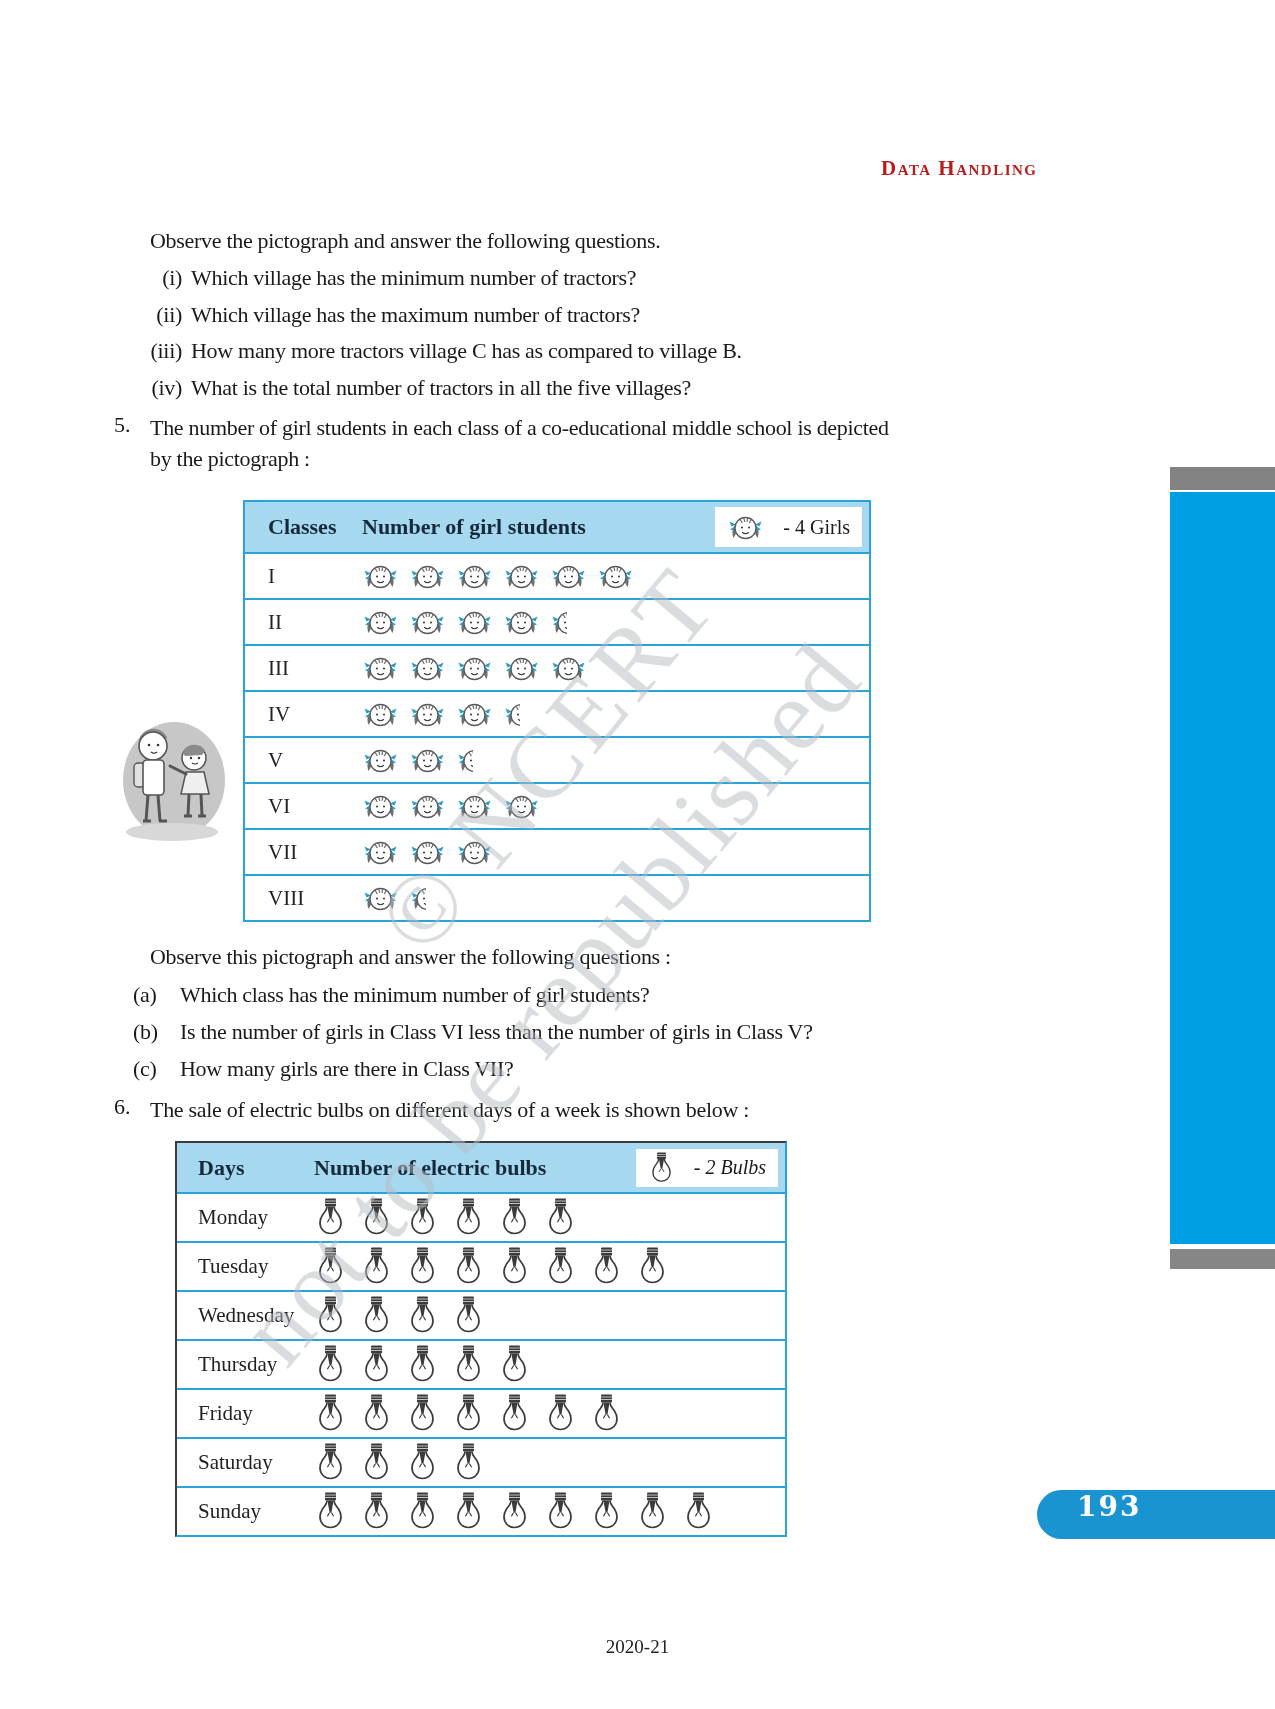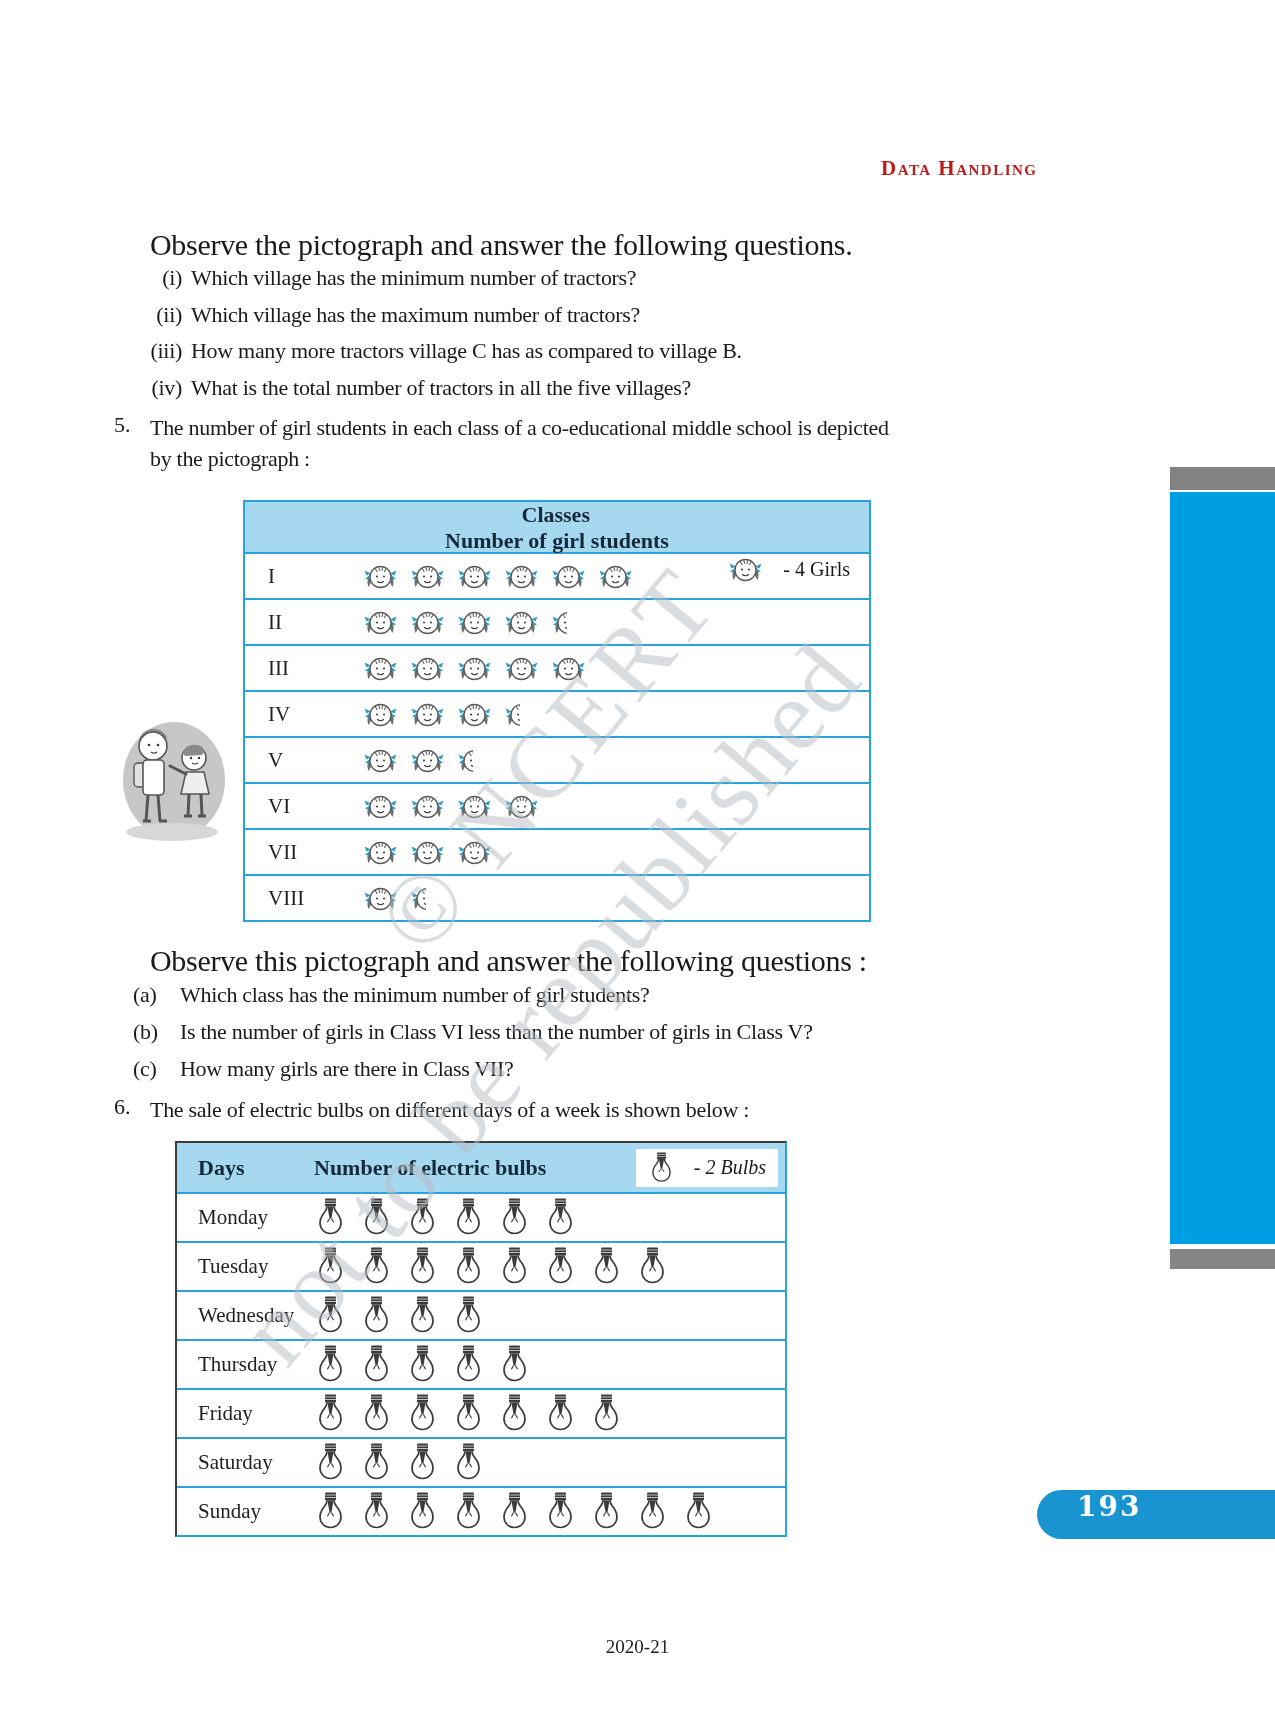--- a/index.html
+++ b/index.html
@@ -2,21 +2,21 @@
 <html><head>
 <meta charset="utf-8">
 <style>
   html,body{margin:0;padding:0;background:#e8e8e8;}
   .page{position:relative;width:1275px;height:1709px;background:#ffffff;margin:0 auto;
         font-family:"Liberation Serif",serif;color:#1a1a1a;overflow:hidden;}
 
   .chapter-header{position:absolute;left:881px;top:156px;font-weight:bold;
         font-variant:small-caps;font-size:21px;color:#b91c1c;letter-spacing:1.5px;}
 
-  .lead{position:absolute;left:150px;top:228px;font-size:30px;white-space:nowrap;letter-spacing:-0.3px;}
+  .lead{position:absolute;left:150px;top:228px;font-size:22px;white-space:nowrap;letter-spacing:-0.3px;}
   .follow{top:944px;}
 
   .qlist{position:absolute;}
   .intro-list{left:126px;top:260px;}
   .qitem{display:flex;align-items:center;height:36.5px;font-size:22px;white-space:nowrap;letter-spacing:-0.3px;}
   .qlabel{width:56px;text-align:right;flex:none;}
   .qtext{margin-left:9px;}
   .abc-list{left:133px;top:976px;}
   .abc-list .qitem{height:37px;}
   .abc-list .qlabel{width:38px;text-align:left;}
@@ -32,21 +32,21 @@
   .ptable{position:absolute;background:#fff;border:2px solid #2aa3da;box-sizing:border-box;}
   .phead{display:flex;align-items:center;background:#a6d8f0;}
   .prow{display:flex;align-items:center;border-top:2px solid #2aa3da;background:#fff;}
   .hcol1,.hcol2{font-weight:bold;font-size:22px;color:#16293b;}
   .plabel{font-size:21px;color:#222;box-sizing:border-box;flex:none;}
   .picons{display:flex;align-items:center;}
   .legend{margin-left:auto;margin-right:7px;background:#fff;display:flex;align-items:center;
           gap:19px;padding:0 12px;height:40px;font-size:20px;white-space:nowrap;}
 
   .girls{left:243px;top:500px;width:628px;}
-  .girls .phead{height:50px;flex-direction:column;}
+  .girls .phead{height:50px;}
   .girls .prow{height:44px;}
   .girls .plabel,.girls .hcol1{width:117px;padding-left:23px;box-sizing:border-box;}
   .girls .picons{gap:10px;}
 
   .bulbs{left:175px;top:1141px;width:612px;border-left-color:#3c3c3c;border-top-color:#3c3c3c;}
   .bulbs .phead{height:49px;}
   .bulbs .prow{height:47px;}
   .bulbs .plabel,.bulbs .hcol1{width:137px;padding-left:21px;box-sizing:border-box;}
   .bulbs .picons{gap:13px;}
   .bulbs .legend{height:38px;font-style:italic;}

